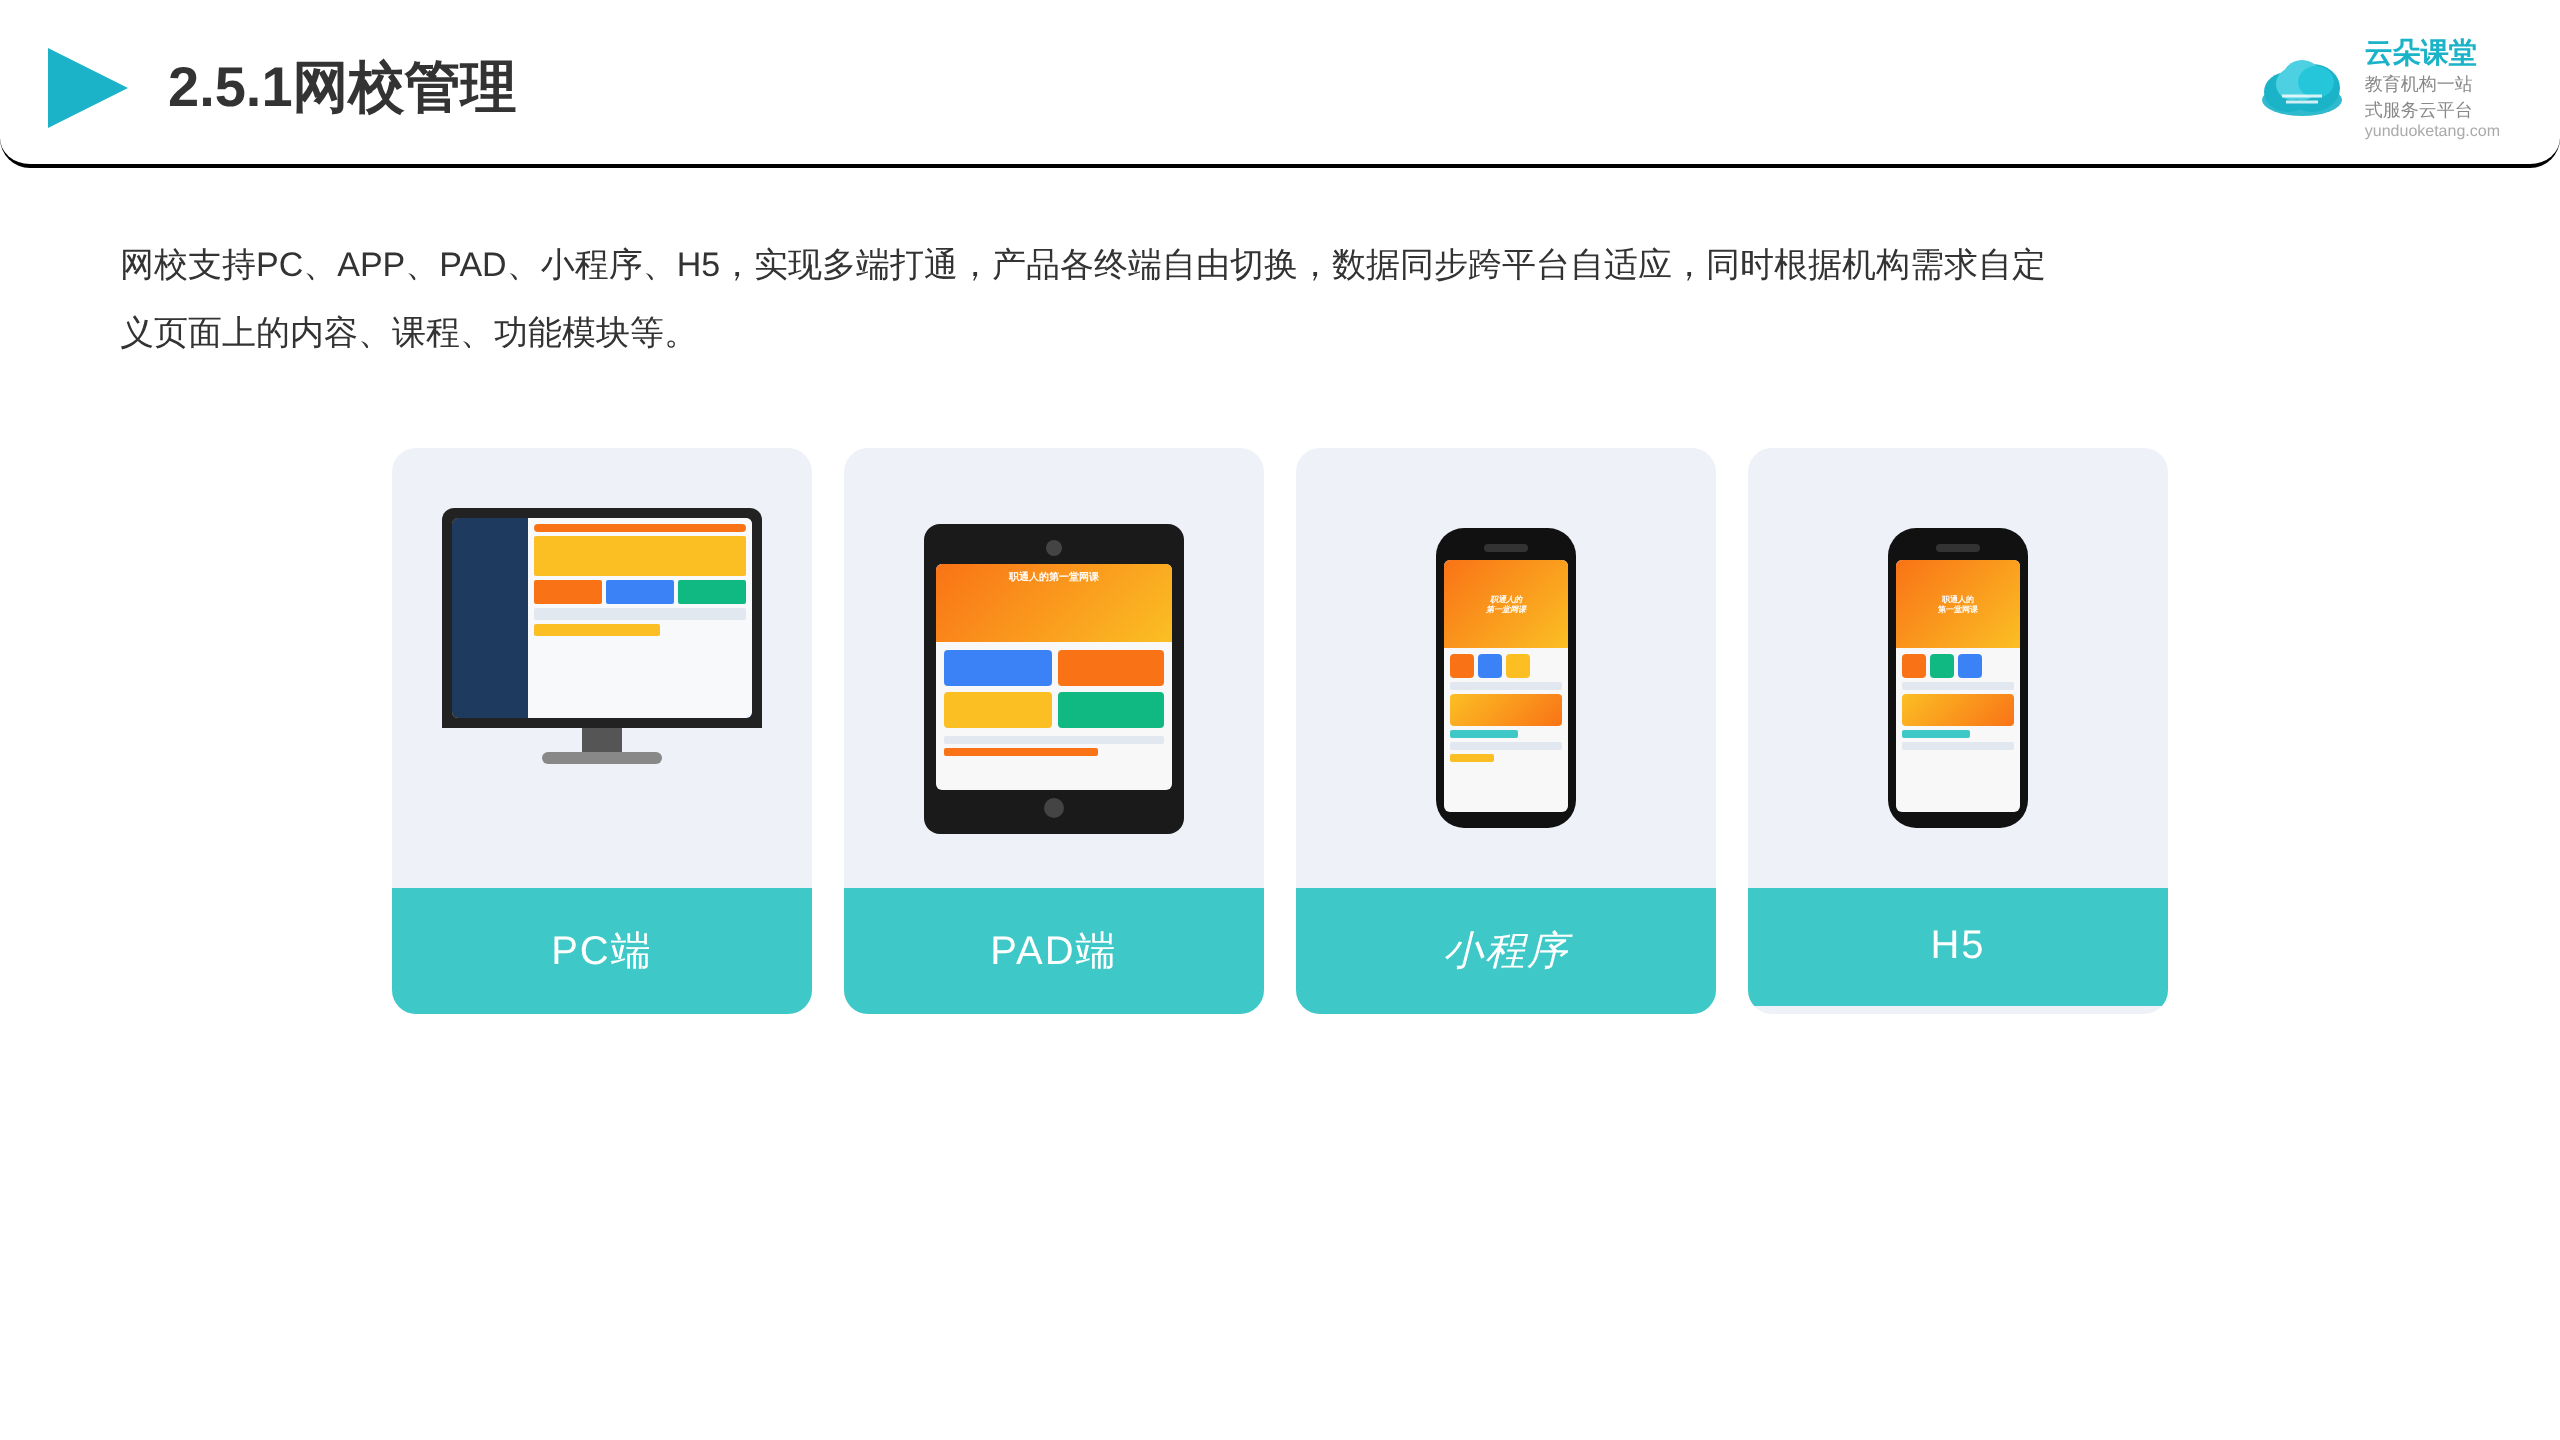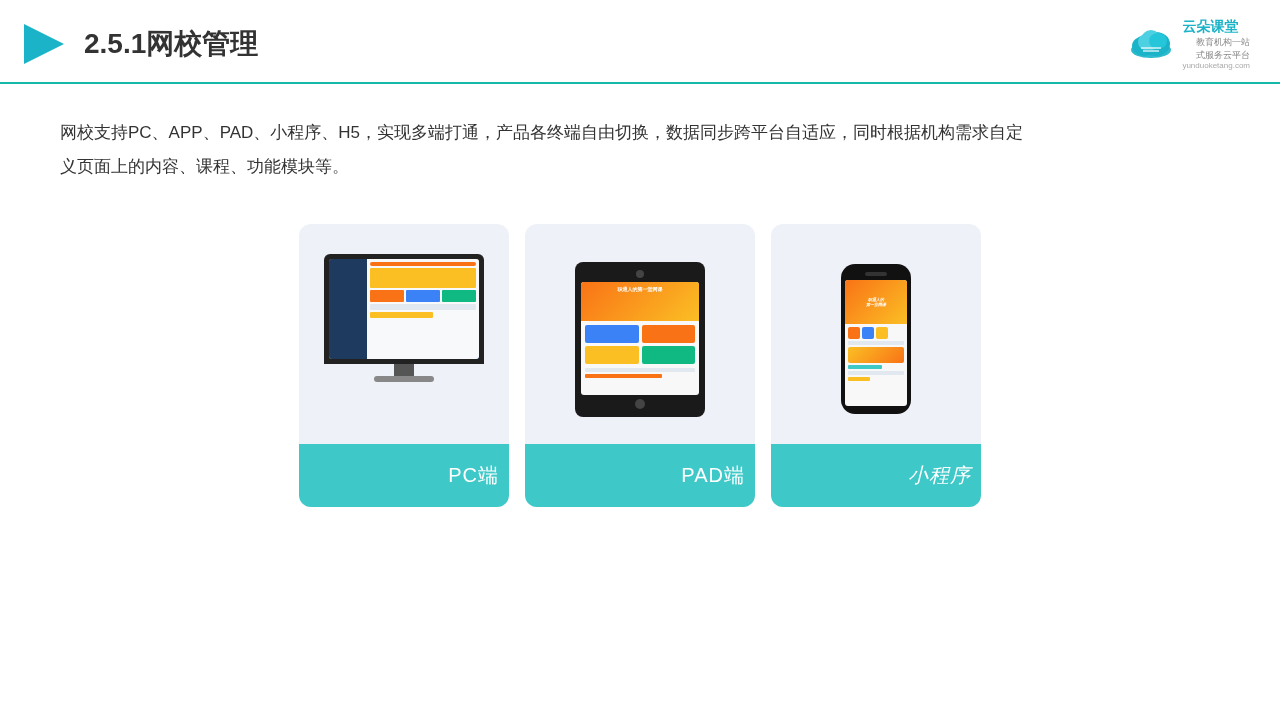--- a/index.html
+++ b/index.html
@@ -11,21 +11,22 @@
       overflow: hidden;
       position: relative;
     }
 
     
     .header {
       display: flex;
       align-items: center;
       justify-content: space-between;
       padding: 18px 30px 12px 20px;
-      border-bottom: 2px solid #14b8a6;
+      border-bottom: 2px solid #000000;
+      border-radius: 15px;
     }
     .header-left {
       display: flex;
       align-items: center;
       gap: 16px;
     }
     .play-icon {
       width: 48px;
       height: 48px;
     }
@@ -69,21 +70,21 @@
       align-items: center;
       justify-content: center;
       padding: 20px 15px 10px;
       position: relative;
     }
 
     .card-label {
       width: 100%;
       background: #3ec8c8;
       color: white;
-      text-align: right;
+      text-align: center;
       font-size: 20px;
       font-weight: 500;
       padding: 18px 10px;
       letter-spacing: 1px;
     }
 
     
     .pc-mockup {
       position: relative;
       width: 170px;
@@ -362,21 +363,21 @@
     }
     .logo-brand {
       font-size: 14px;
       font-weight: bold;
       color: #1ab3c8;
     }
     .logo-desc {
       font-size: 9px;
       color: #888;
       line-height: 1.3;
-      text-align: right;
+      text-align: left;
     }
   </style>
 </head>
 <body>
 
 <div class="header">
   <div class="header-left">
 
     <svg class="play-icon" viewBox="0 0 48 48" fill="none">
       <polygon points="4,4 44,24 4,44" fill="#1ab3c8"></polygon>
@@ -432,21 +433,21 @@
           </div>
         </div>
         <div class="pc-neck"></div>
         <div class="pc-base"></div>
       </div>
     </div>
     <div class="card-label">PC端</div>
   </div>
 
 
-  <div class="card" style="background:#eef2f8;width:230px;">
+  <div class="card" style="background:#eef2f8;width:210px;">
     <div class="card-image-area">
       <div class="tablet-mockup">
         <div class="tablet-home-btn"></div>
         <div class="tablet-screen">
           <div class="tablet-screen-top">
             <div class="tablet-screen-top-text">职通人的第一堂网课</div>
           </div>
           <div class="tablet-screen-grid">
             <div class="tablet-grid-cell"></div>
             <div class="tablet-grid-cell"></div>
@@ -483,14 +484,38 @@
             <div class="mini-row-color"></div>
             <div class="mini-row"></div>
             <div style="height:4px;background:#fbbf24;border-radius:1px;margin-bottom:2px;width:40%;"></div>
           </div>
         </div>
       </div>
     </div>
     <div class="card-label">小程序</div>
   </div>
 
+  <div class="card" style="background:#eef2f8;">
+    <div class="card-image-area">
+      <div class="mini-phone-mockup">
+        <div class="mini-notch"></div>
+        <div class="mini-screen">
+          <div class="mini-screen-top">
+            <div class="mini-screen-top-text">职通人的<br>第一堂网课</div>
+          </div>
+          <div class="mini-screen-body">
+            <div style="display:flex;gap:2px;margin-bottom:2px;">
+              <div style="width:12px;height:12px;background:#f97316;border-radius:2px;"></div>
+              <div style="width:12px;height:12px;background:#10b981;border-radius:2px;"></div>
+              <div style="width:12px;height:12px;background:#3b82f6;border-radius:2px;"></div>
+            </div>
+            <div class="mini-row"></div>
+            <div style="height:16px;background:linear-gradient(135deg,#fbbf24,#f97316);border-radius:2px;margin-bottom:2px;"></div>
+            <div class="mini-row-color"></div>
+            <div class="mini-row"></div>
+          </div>
+        </div>
+      </div>
+    </div>
+    <div class="card-label">H5</div>
+  </div>
 
 </div>
 
 </body></html>

